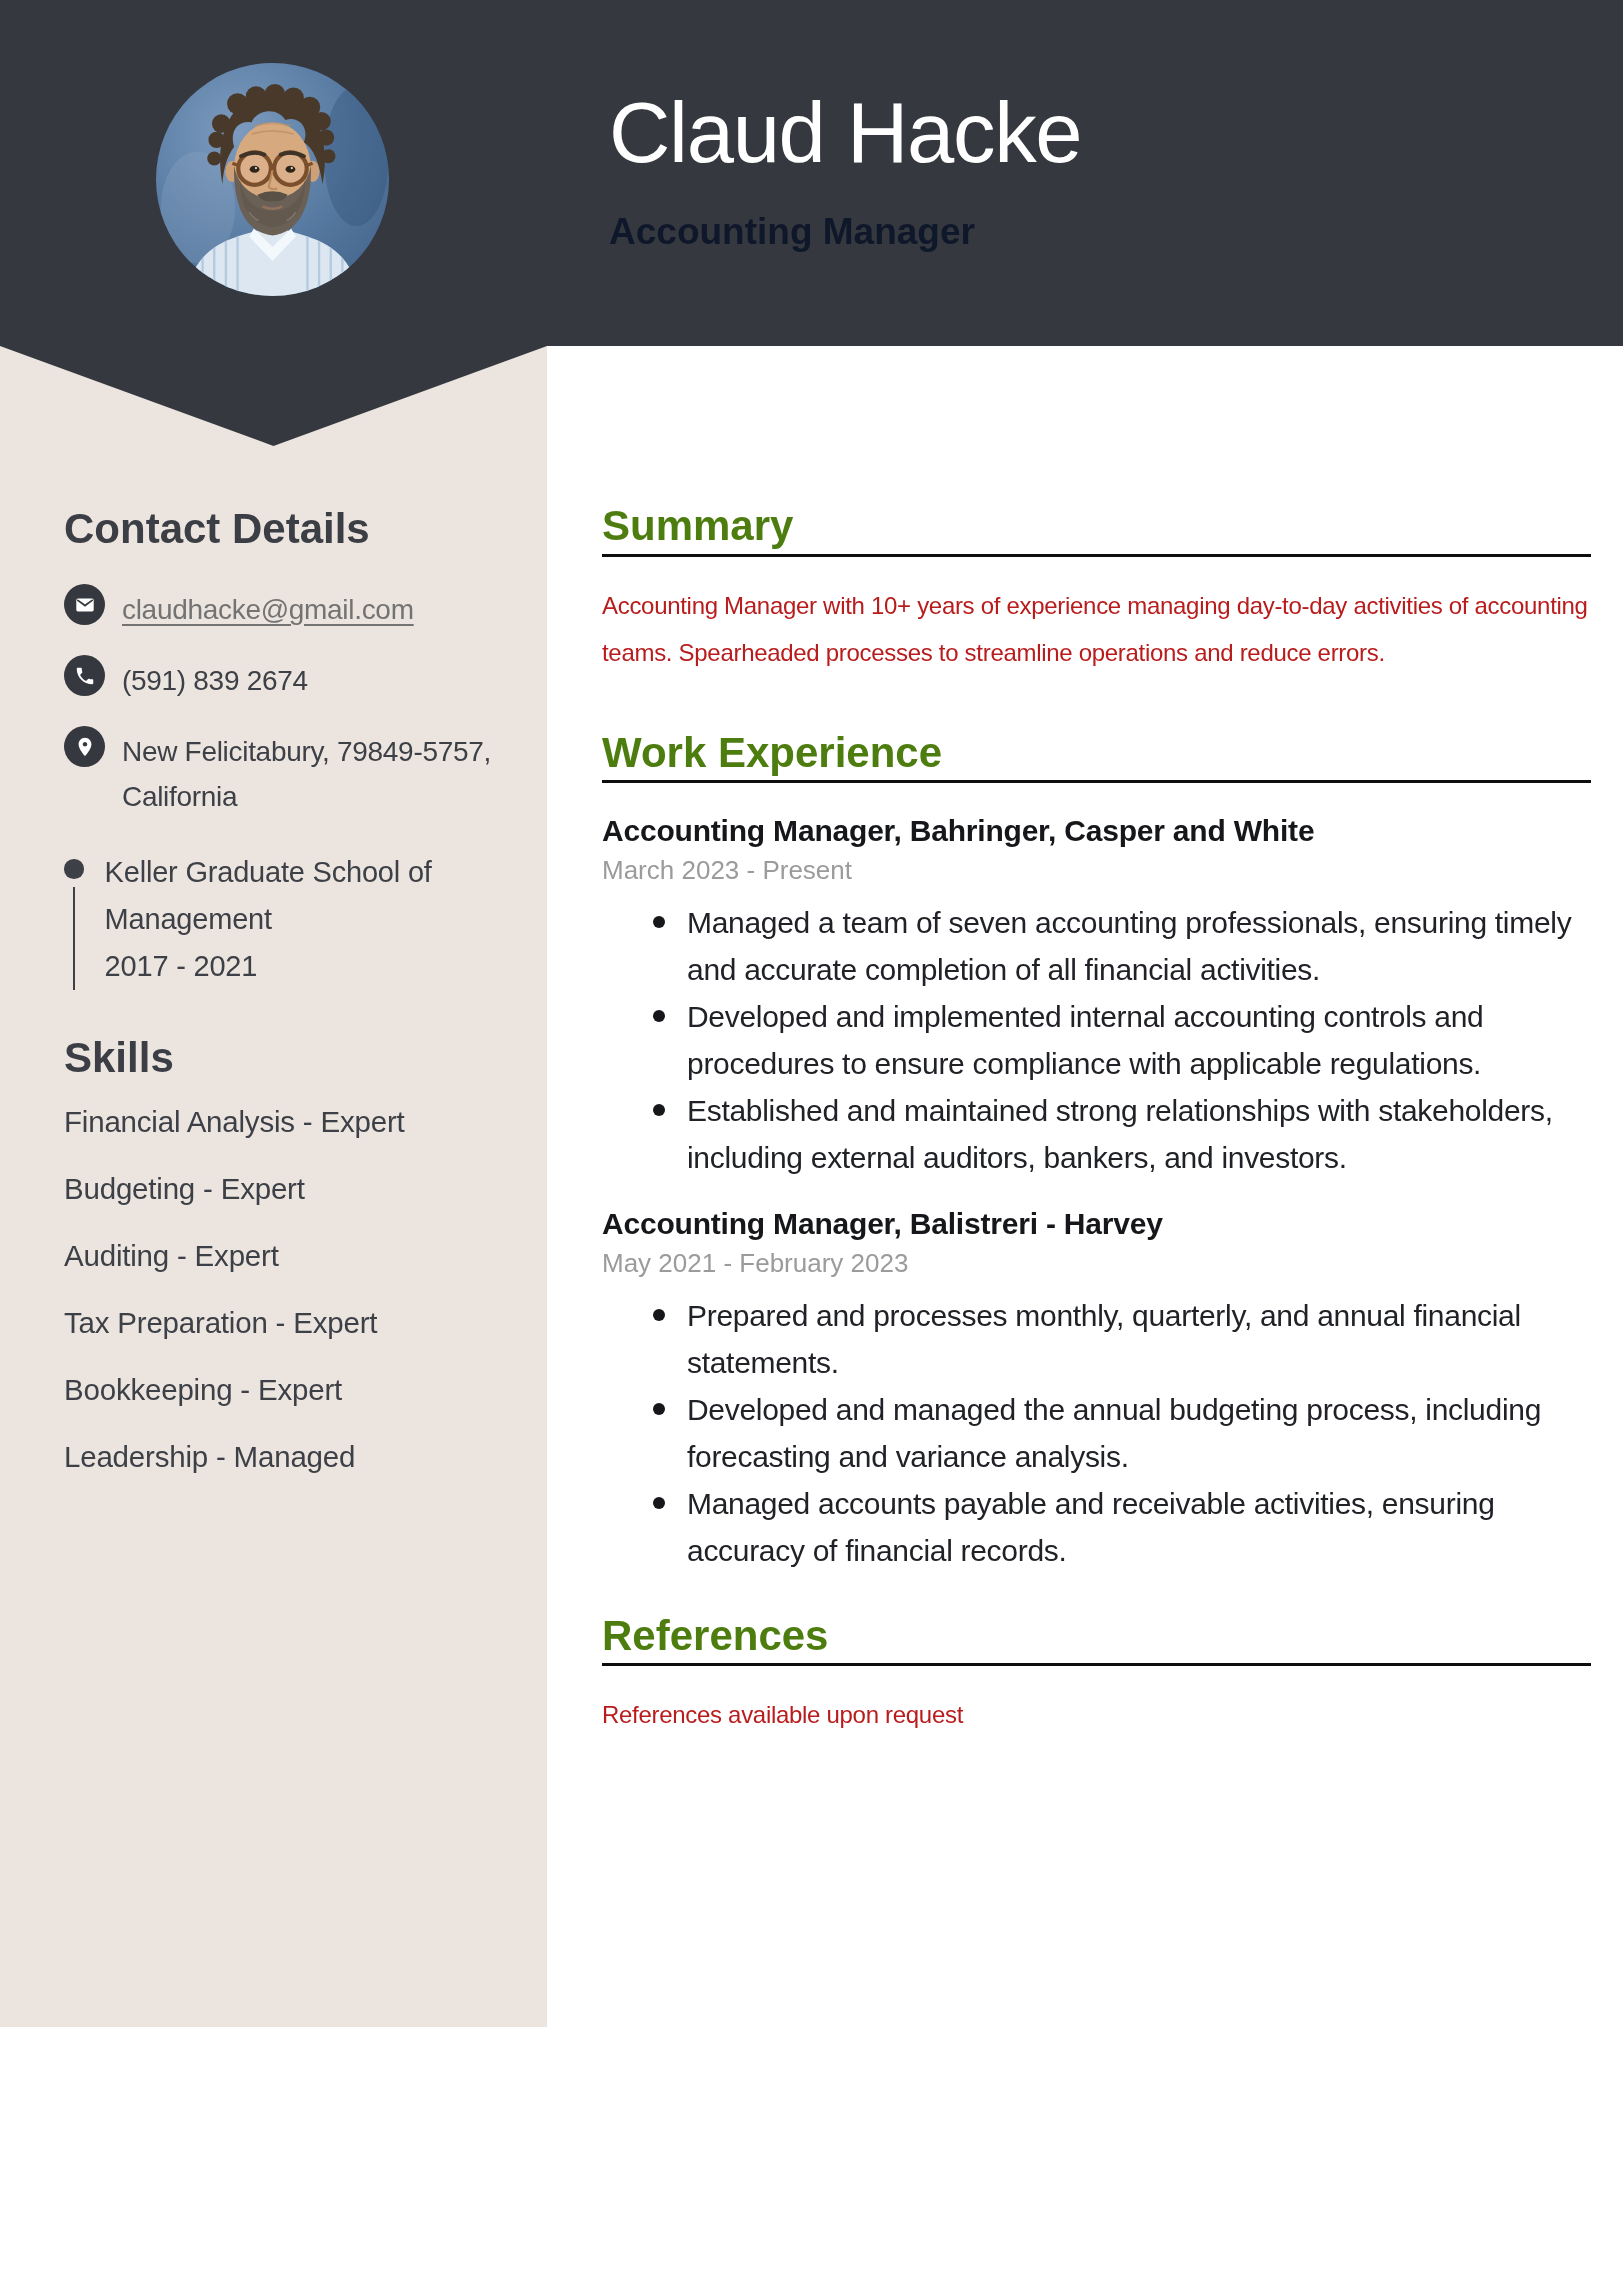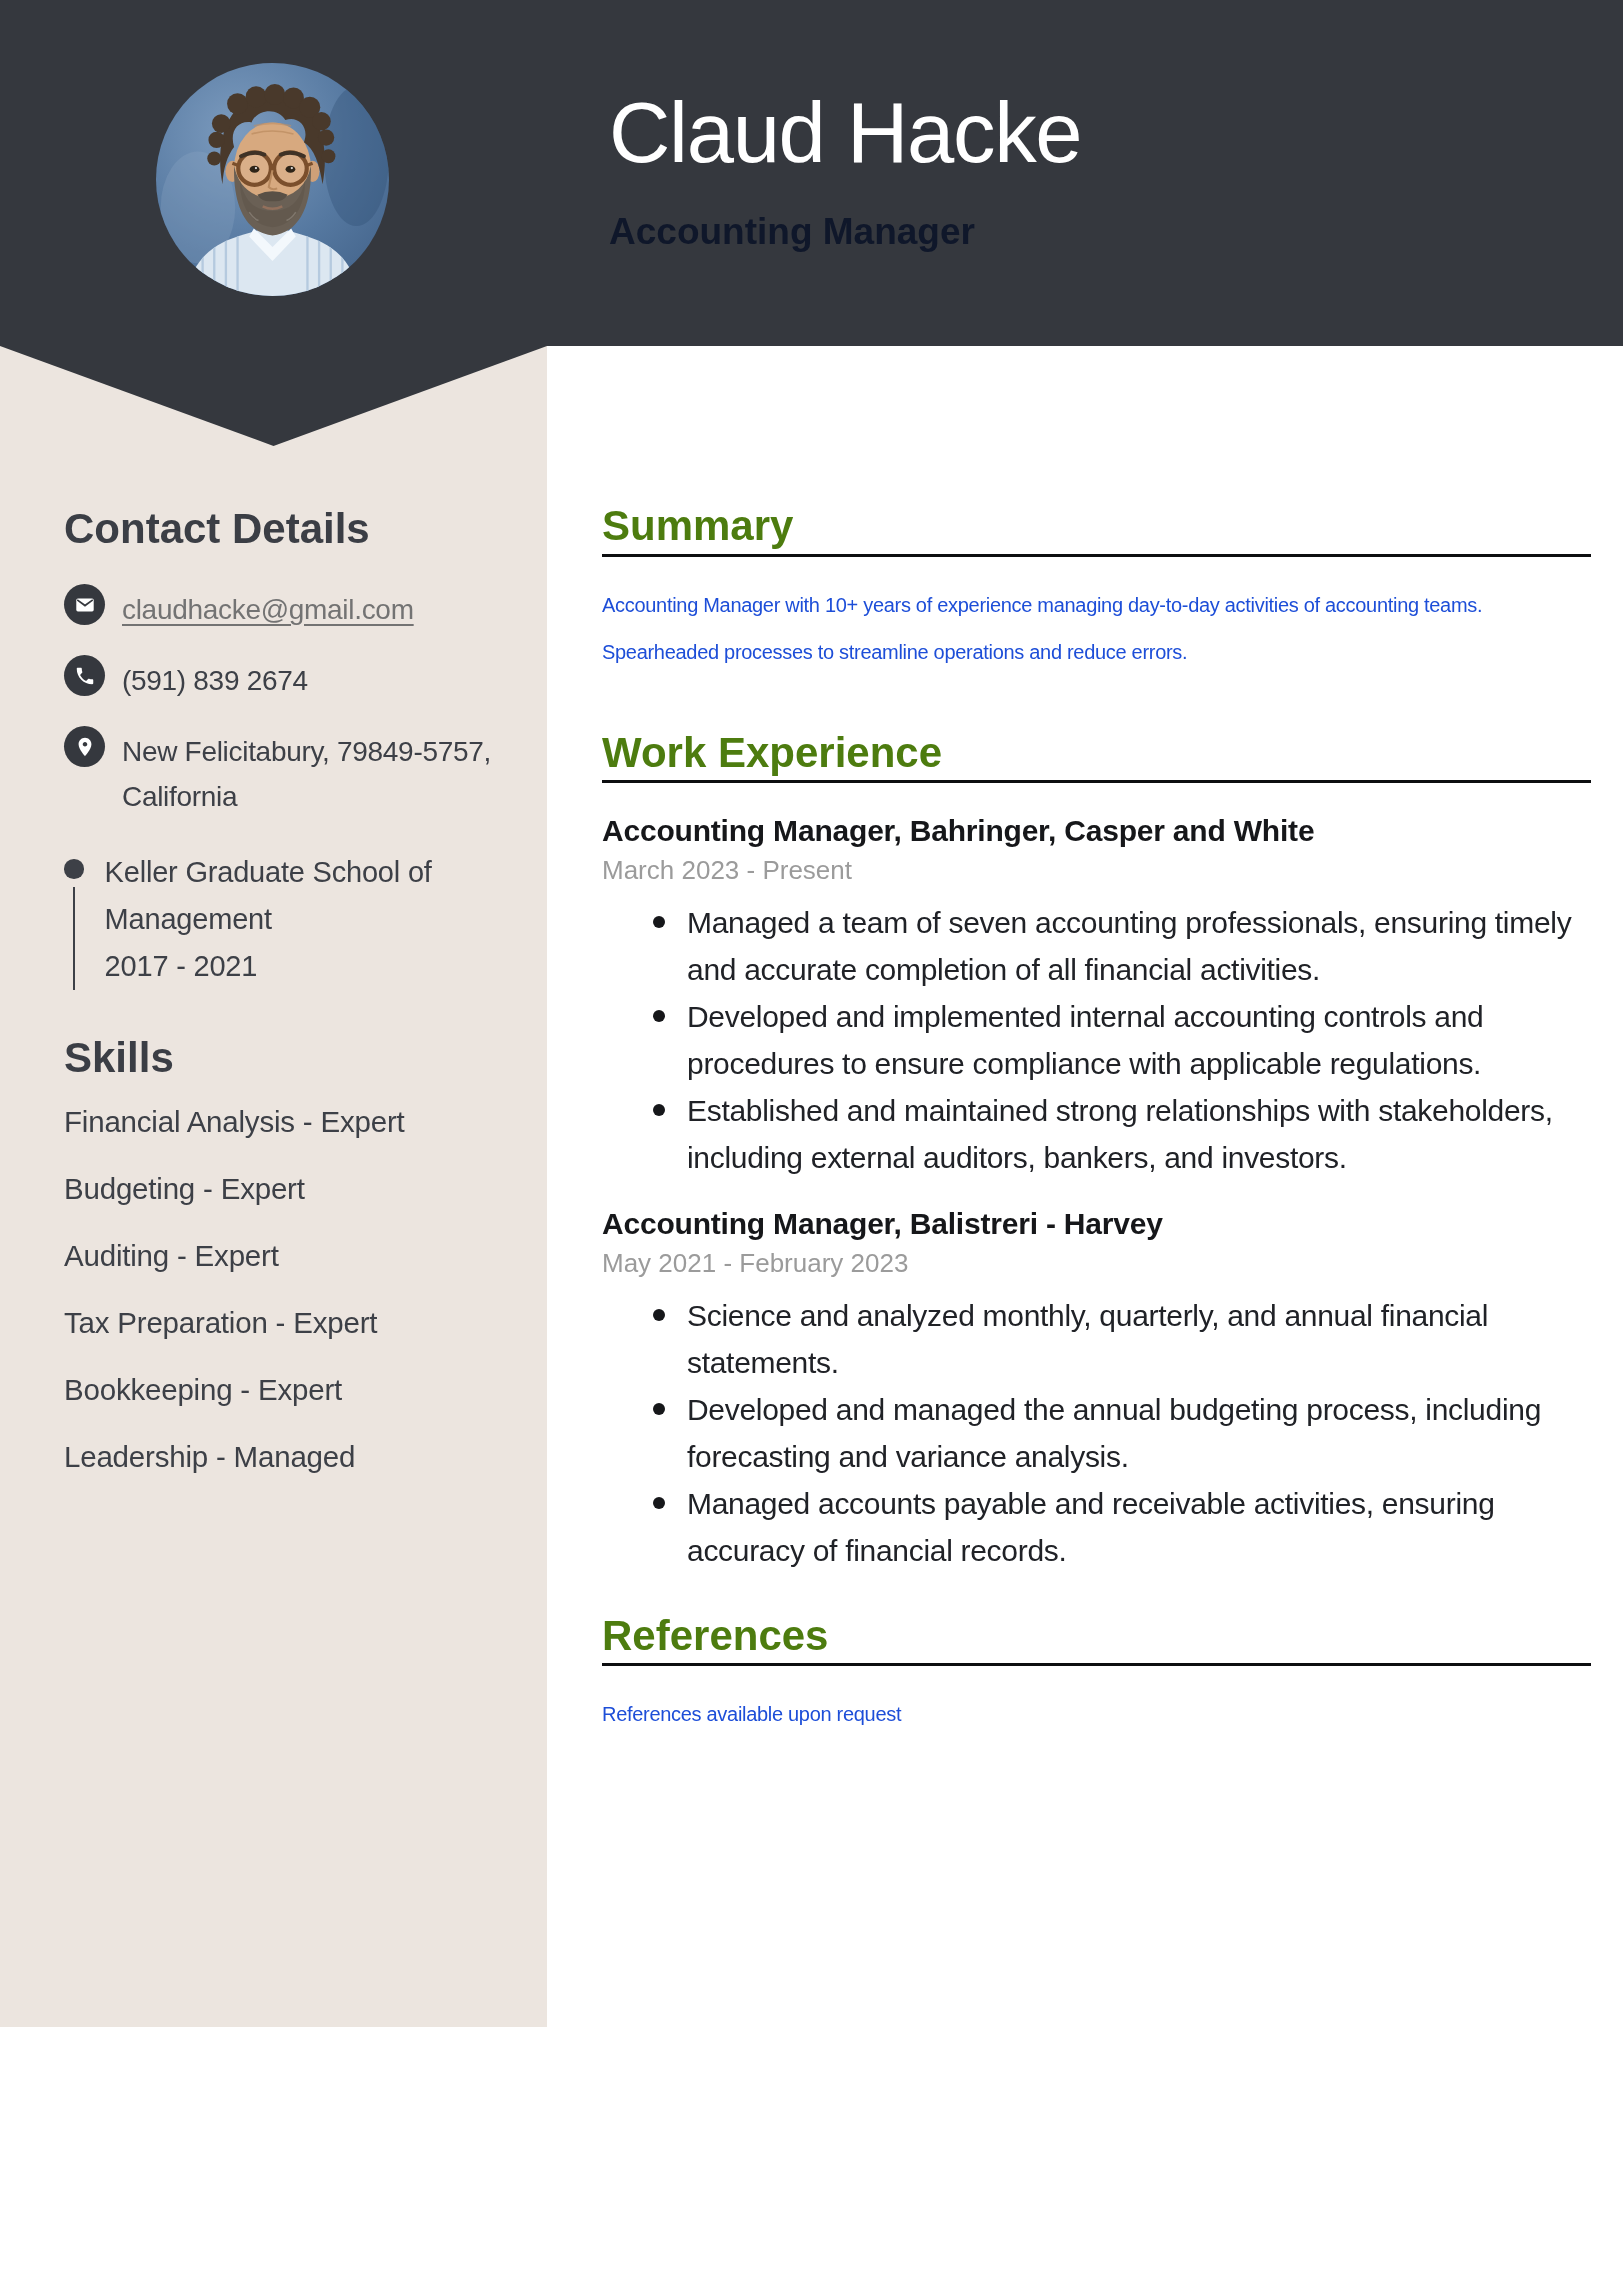--- a/index.html
+++ b/index.html
@@ -68,21 +68,21 @@
   .skills-heading { margin-top: 47px; }
   .skills-list { margin: 26px 0 0 0; padding: 0; list-style: none; }
   .skills-list li { font-size: 29.5px; line-height: 34px; margin-bottom: 33px; letter-spacing: -0.2px; }
   .skills-list li:last-child { margin-bottom: 0; }
 
   
   .main { position: absolute; left: 602px; top: 0; width: 989px; }
   .sec-head-wrap { border-bottom: 3.9px solid #0D0E10; padding-bottom: 6.5px; }
   .sec-head { margin: 0; font-size: 42px; line-height: 42px; font-weight: 700; color: #4d7c0f; }
   .summary-wrap { margin-top: 505px; }
-  .body-text { margin: 25px 0 0 0; font-size: 20px; line-height: 47px; letter-spacing: -0.3px; color: #1d4ed8; }
+  .body-text { margin: 25px 0 0 0; font-size: 24px; line-height: 47px; letter-spacing: -0.3px; color: #b91c1c; }
 
   .work-wrap { margin-top: 56px; }
   .job { margin-top: 29px; }
   .job + .job { margin-top: 23.6px; }
   .job-title { margin: 0; font-size: 30px; line-height: 37px; font-weight: 700; color: #16171A; letter-spacing: -0.2px; }
   .job-dates { margin-top: 5.2px; font-size: 26px; line-height: 33px; color: #9B9B9B; }
   .job-bullets { margin: 11.8px 0 0 0; padding: 0; list-style: none; }
   .job-bullets li {
     position: relative; padding-left: 85px;
     font-size: 30px; line-height: 47px; letter-spacing: -0.3px; color: #202227;
@@ -258,21 +258,21 @@
           <li>Managed a team of seven accounting professionals, ensuring timely and accurate completion of all financial activities.</li>
           <li>Developed and implemented internal accounting controls and procedures to ensure compliance with applicable regulations.</li>
           <li>Established and maintained strong relationships with stakeholders, including external auditors, bankers, and investors.</li>
         </ul>
       </article>
 
       <article class="job">
         <h3 class="job-title">Accounting Manager, Balistreri - Harvey</h3>
         <div class="job-dates">May 2021 - February 2023</div>
         <ul class="job-bullets">
-          <li>Science and analyzed monthly, quarterly, and annual financial statements.</li>
+          <li>Prepared and processes monthly, quarterly, and annual financial statements.</li>
           <li>Developed and managed the annual budgeting process, including forecasting and variance analysis.</li>
           <li>Managed accounts payable and receivable activities, ensuring accuracy of financial records.</li>
         </ul>
       </article>
     </section>
 
     <section>
       <div class="sec-head-wrap ref-wrap">
         <h2 class="sec-head">References</h2>
       </div>

